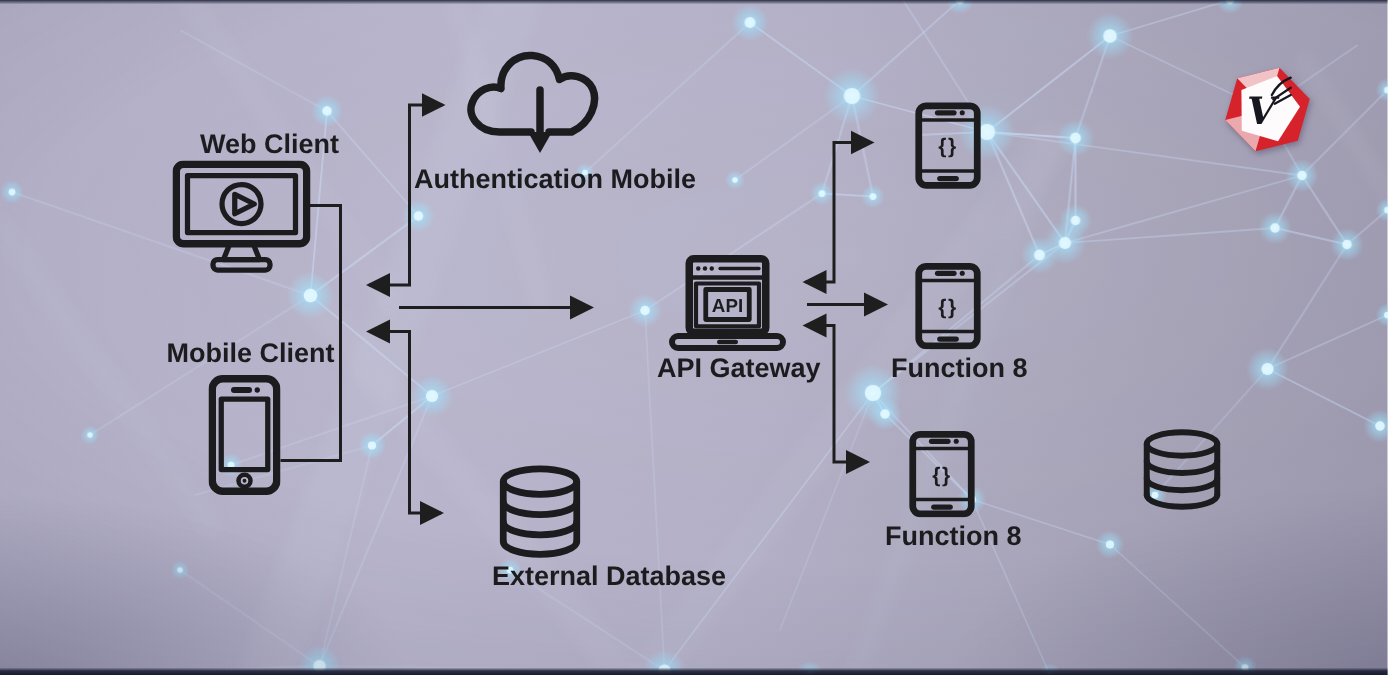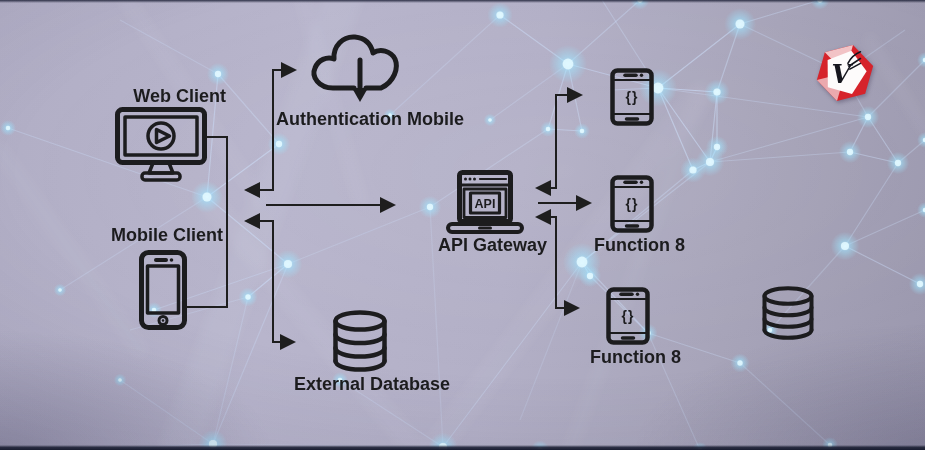--- a/index.html
+++ b/index.html
@@ -314,21 +314,21 @@
 </div>
 
 <div class="node" style="left:294px;top:310px;width:132px;">
   <svg width="56" height="62" viewBox="0 0 56 62">
     <ellipse class="icon-stroke" cx="28" cy="11" rx="24.5" ry="8.5" stroke-width="4.5"></ellipse>
     <path class="icon-stroke" d="M3.5,11 V51 M52.5,11 V51" stroke-width="4.5"></path>
     <path class="icon-stroke" d="M3.5,24.5 A24.5,8.5 0 0 0 52.5,24.5" stroke-width="4.5"></path>
     <path class="icon-stroke" d="M3.5,38 A24.5,8.5 0 0 0 52.5,38" stroke-width="4.5"></path>
     <path class="icon-stroke" d="M3.5,51 A24.5,8.5 0 0 0 52.5,51" stroke-width="4.5"></path>
   </svg>
-  <div class="lbl" style="margin-top:3px;">External Database</div>
+  <div class="lbl" style="margin-top:3px;margin-left:34px;">External Database</div>
 </div>
 
 <div class="node" style="left:722px;top:286px;width:132px;">
   <svg width="54" height="54" viewBox="0 0 54 54">
     <ellipse class="icon-stroke" cx="27" cy="10" rx="23.5" ry="7.8" stroke-width="4"></ellipse>
     <path class="icon-stroke" d="M3.5,10 V44 M50.5,10 V44" stroke-width="4"></path>
     <path class="icon-stroke" d="M3.5,21.5 A23.5,7.8 0 0 0 50.5,21.5" stroke-width="4"></path>
     <path class="icon-stroke" d="M3.5,33 A23.5,7.8 0 0 0 50.5,33" stroke-width="4"></path>
     <path class="icon-stroke" d="M3.5,44 A23.5,7.8 0 0 0 50.5,44" stroke-width="4"></path>
   </svg>

